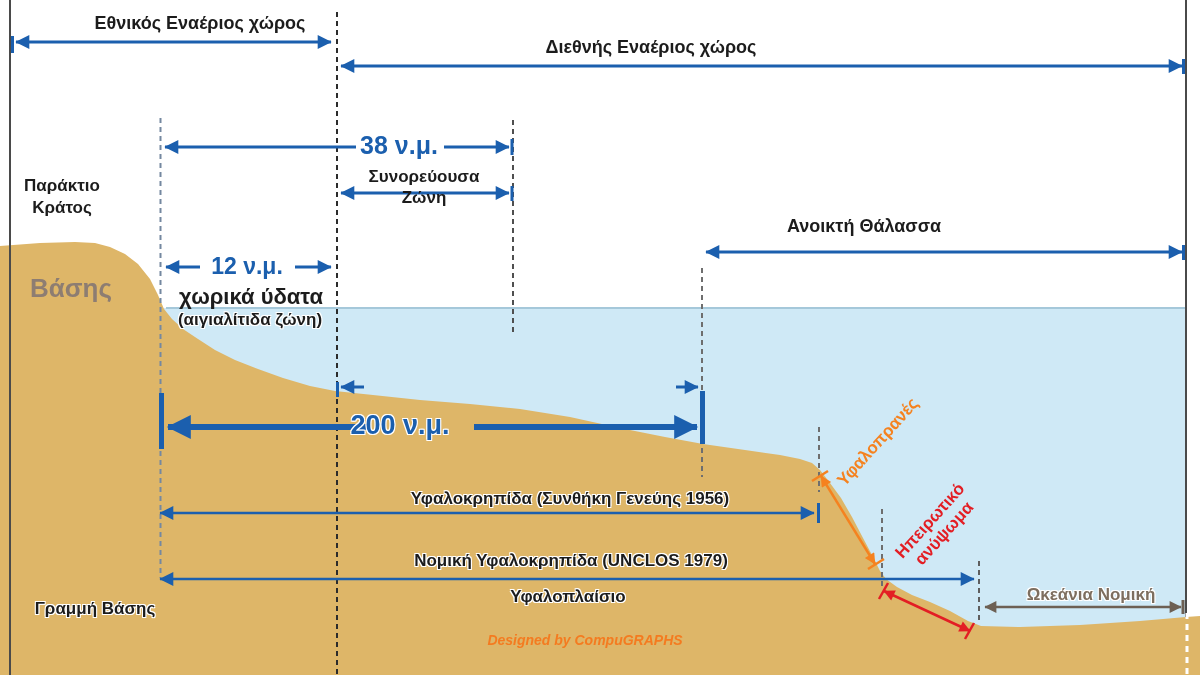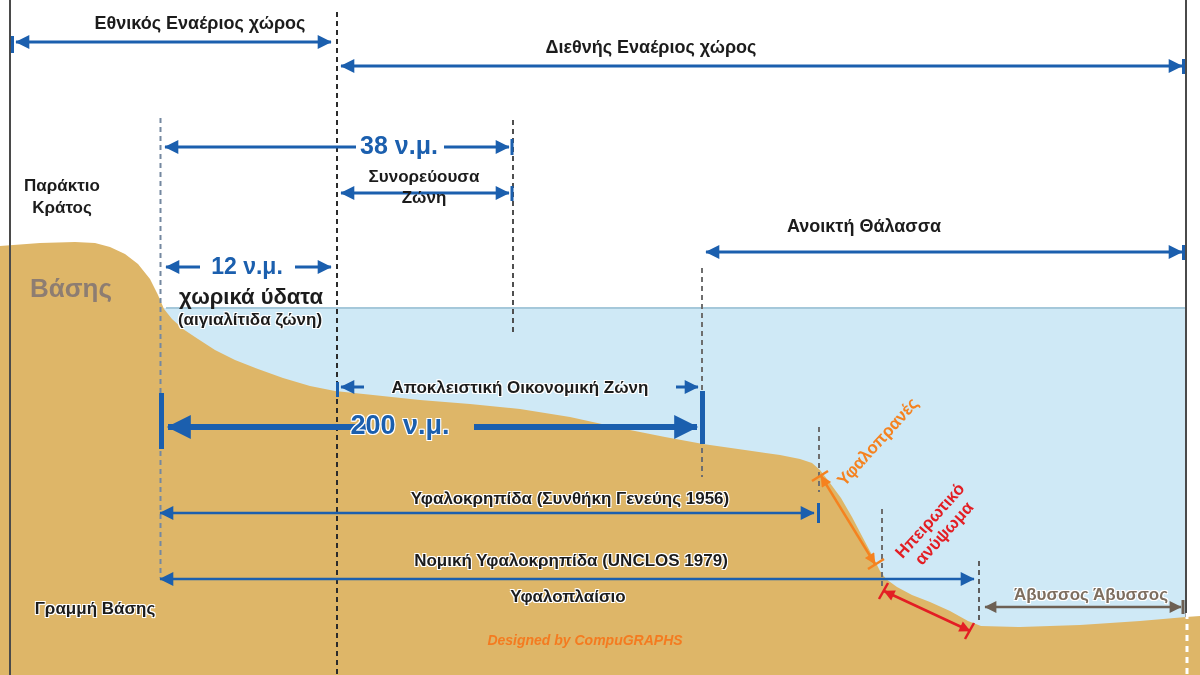--- a/index.html
+++ b/index.html
@@ -139,36 +139,35 @@
   <div class="lbl fs18" style="left:864px;top:216px;">Ανοικτή Θάλασσα</div>
 
   <div class="lbl nm12 blue" style="left:247px;top:253px;">12 ν.μ.</div>
 
   <div class="lbl terr" style="left:251px;top:284px;">χωρικά ύδατα</div>
 
   <div class="lbl alt halo" style="left:250px;top:310px;">(αιγιαλίτιδα ζώνη)</div>
 
   <div class="lbl land" style="left:71px;top:274px;">Βάσης</div>
 
-  <div class="lbl halo" style="left:520px;top:378px;">Αποκλειστική Οικονομική Ζώνη</div>
 
   <div class="lbl nm200 blue halo" style="left:400px;top:410px;">200 ν.μ.</div>
 
   <div class="lbl halo" style="left:570px;top:489px;">Υφαλοκρηπίδα (Συνθήκη Γενεύης 1956)</div>
 
   <div class="lbl halo" style="left:571px;top:551px;">Νομική Υφαλοκρηπίδα (UNCLOS 1979)</div>
 
   <div class="lbl halo" style="left:568px;top:587px;">Υφαλοπλαίσιο</div>
 
   <div class="lbl halo" style="left:95px;top:599px;">Γραμμή Βάσης</div>
 
   <div class="lbl rot slope" style="left:878px;top:442px;">Υφαλοπρανές</div>
 
   <div class="lbl rot rise" style="left:937px;top:527px;">
     <span>Ηπειρωτικό</span><br>
     <span>ανύψωμα</span>
   </div>
 
-  <div class="lbl abyss halo" style="left:1091px;top:585px;">Άβυσσος Άβυσσος</div>
+  <div class="lbl abyss halo" style="left:1091px;top:585px;">Ωκεάνια Νομική</div>
 
   <div class="lbl credit" style="left:585px;top:632px;">Designed by CompuGRAPHS</div>
 
 </div>
 
 </body></html>

